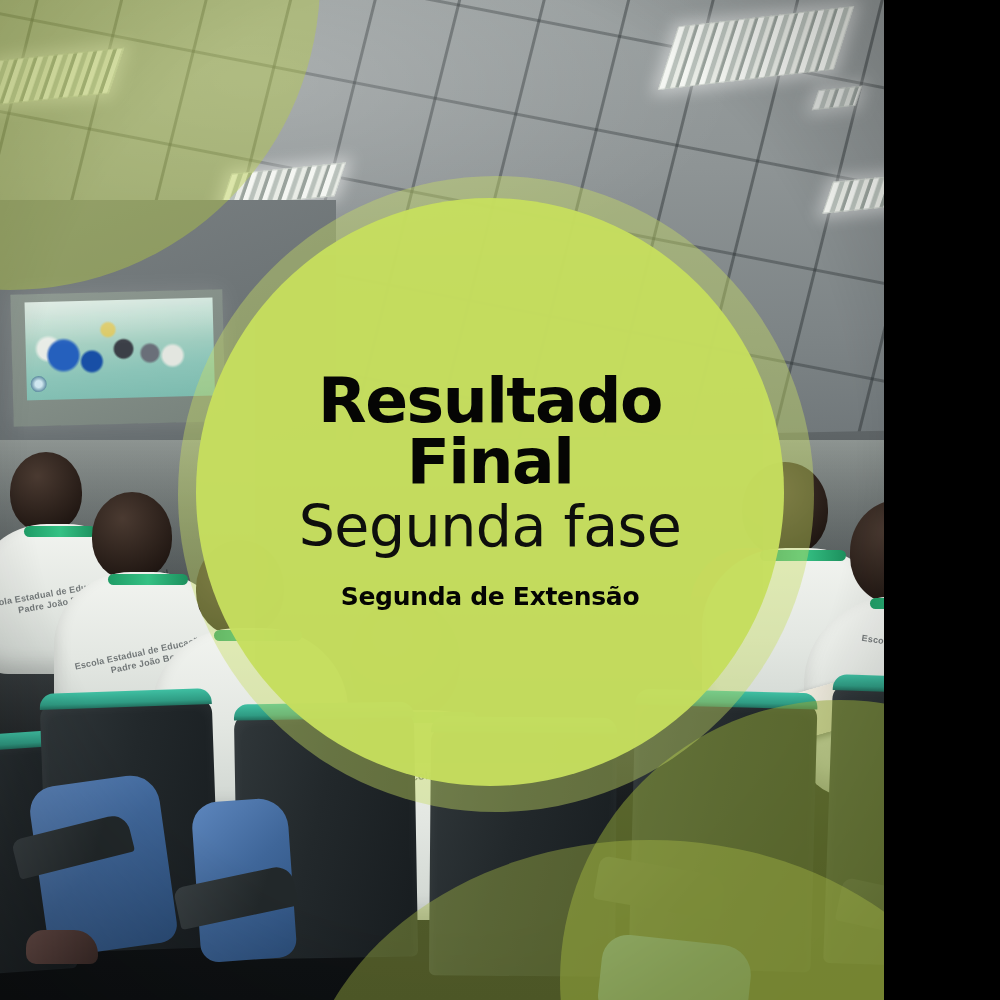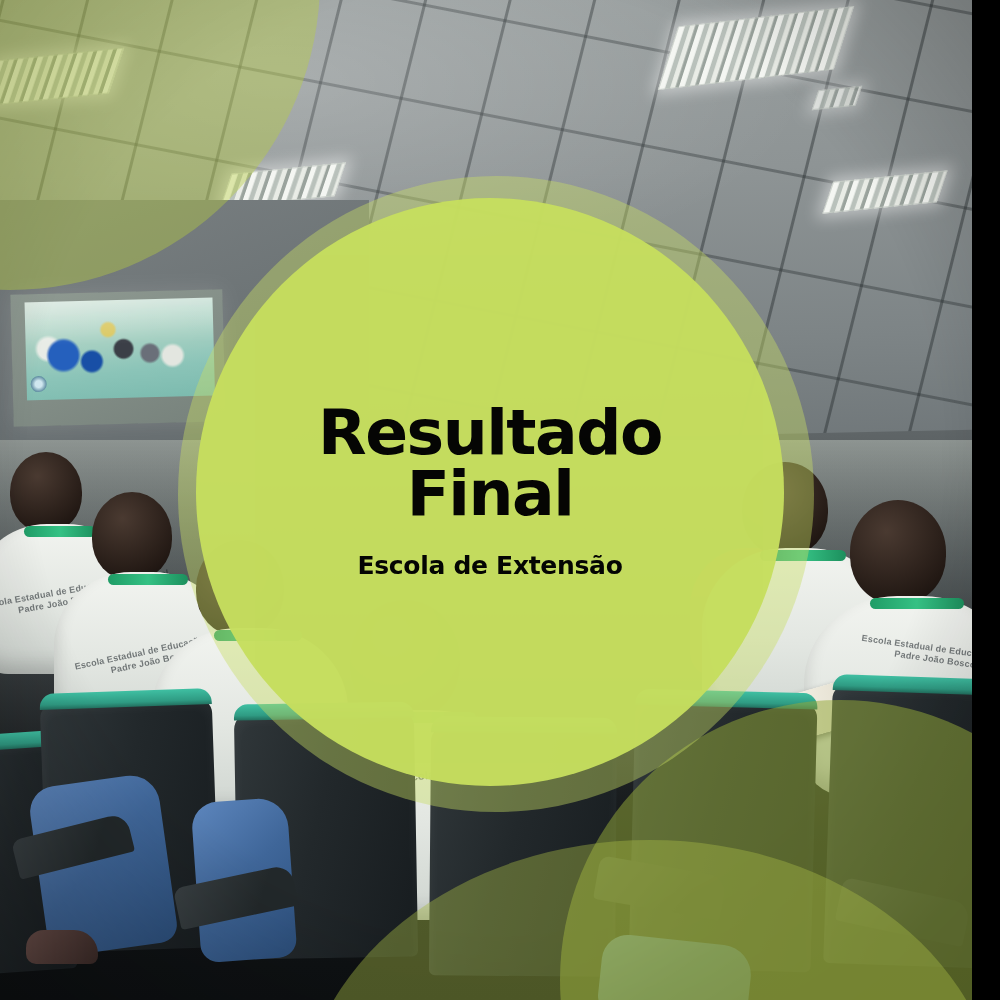--- a/index.html
+++ b/index.html
@@ -7,21 +7,21 @@
     margin: 0;
     padding: 0;
     background: #000;
   }
   body {
     font-family: "Liberation Sans", sans-serif;
   }
 
   #poster {
     position: relative;
-    width: 972px;
+    width: 884px;
     height: 1000px;
     overflow: hidden;
     background: #2e3338;
     user-select: none;
   }
 
   
   .photo {
     position: absolute;
     inset: 0;
@@ -469,19 +469,20 @@
 
   <div class="blob tl"></div>
   <div class="blob br1"></div>
   <div class="blob br2"></div>
 
   <div class="halo"></div>
 
   <div class="badge">
     <h1 class="badge-title">Resultado Final</h1>
 
+    <div class="badge-subtitle">Segunda fase</div>
 
     <div class="badge-meta">
-      <span class="line1">Escola de Extensão</span>
+      <span class="line1">Segunda de Extensão</span>
     </div>
   </div>
 
 </div>
 
 </body></html>

